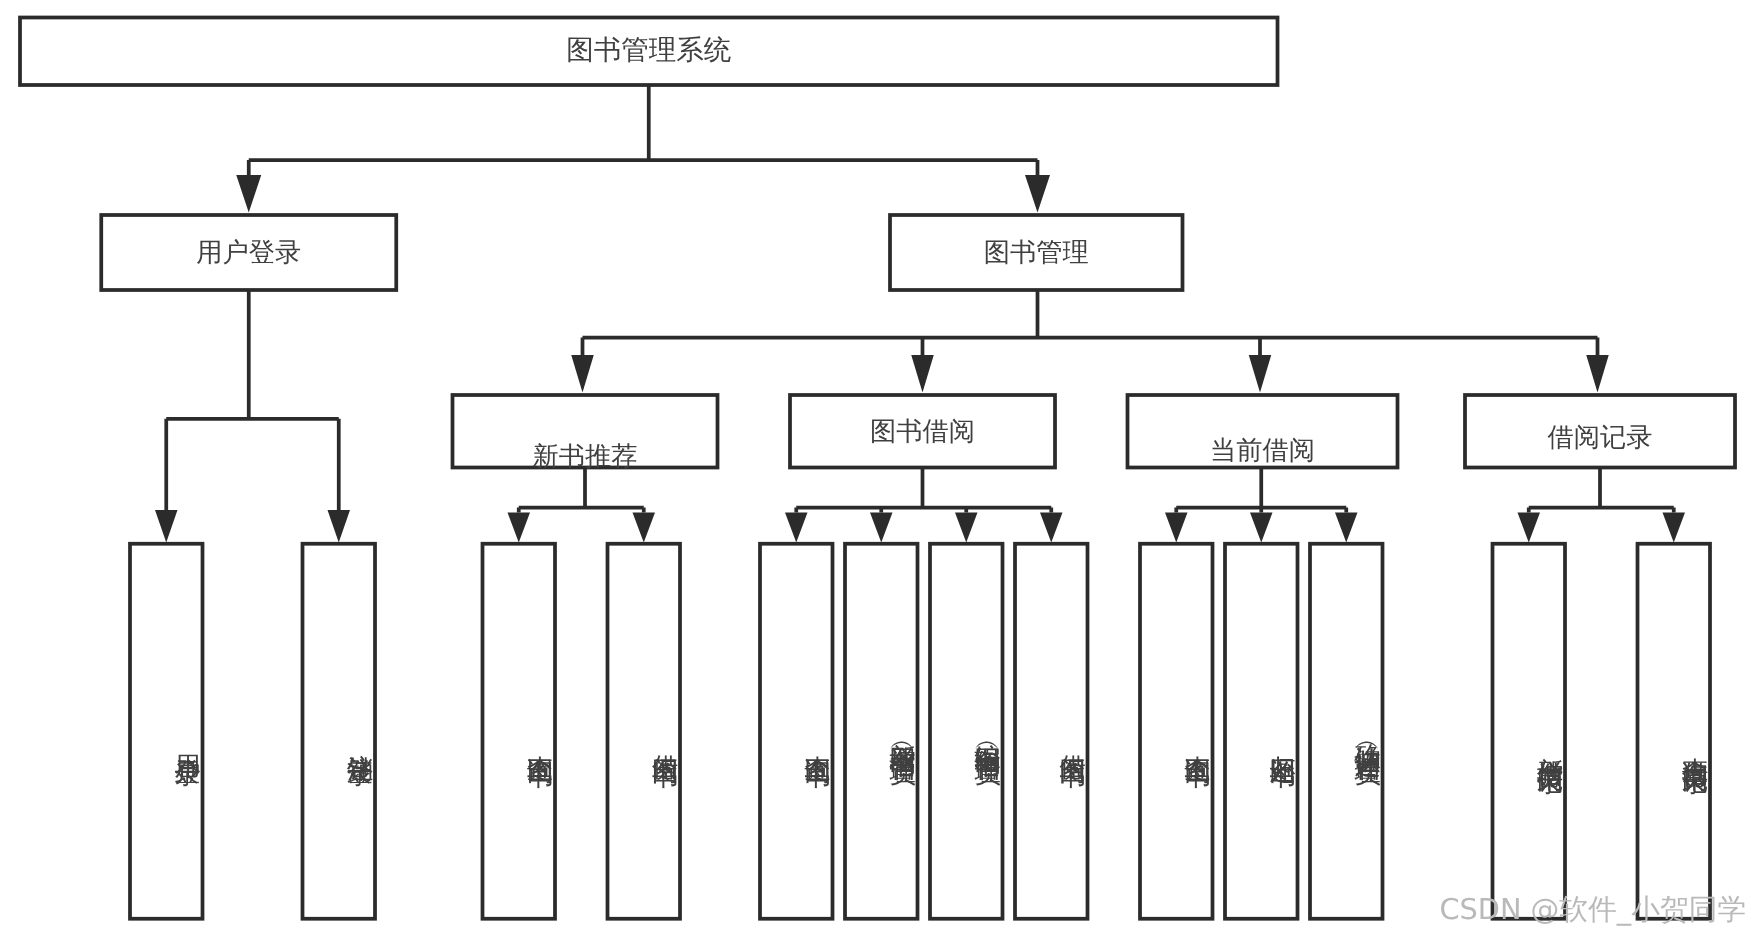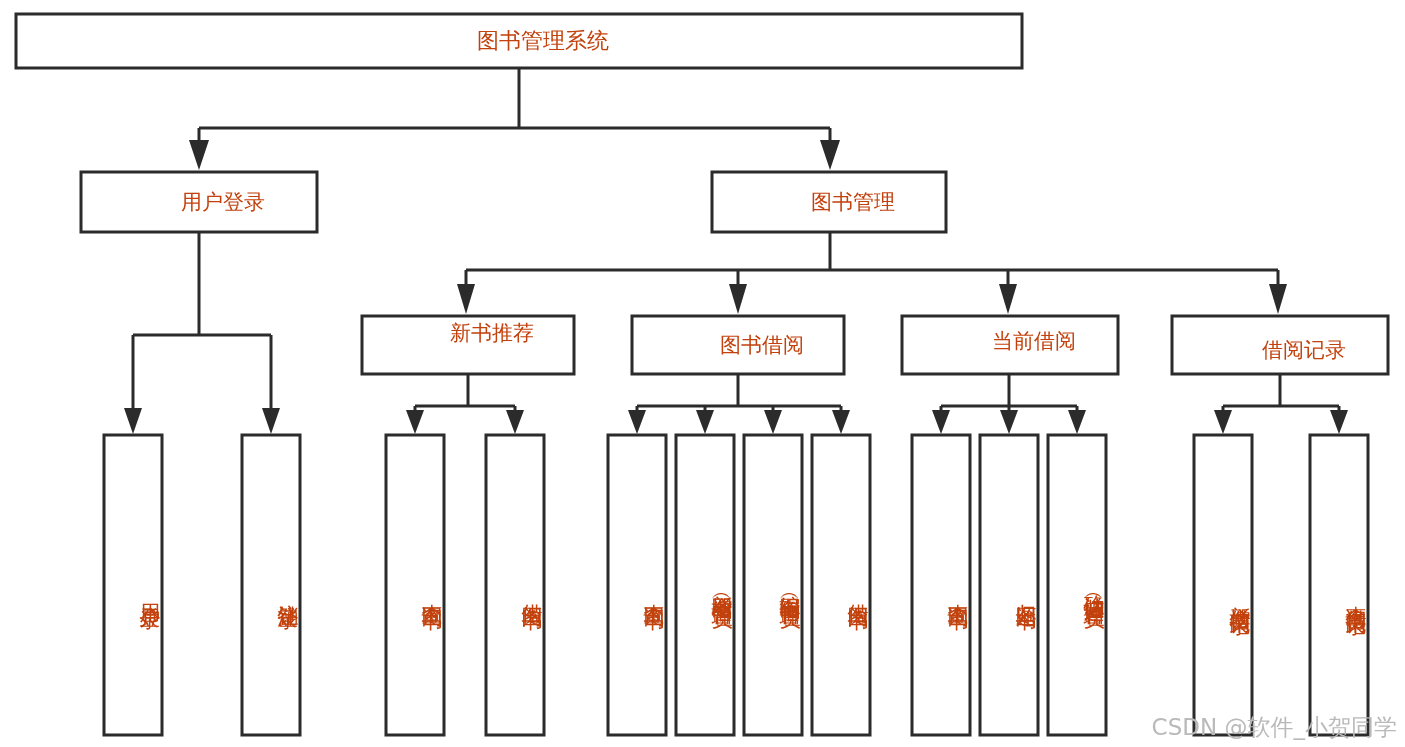--- a/index.html
+++ b/index.html
@@ -39,26 +39,25 @@
   }
   .arrow-head {
     fill: #2b2b2b;
     stroke: none;
   }
   .node-label {
     position: absolute;
     display: flex;
     align-items: center;
     justify-content: center;
-    color: #c2410c;
+    color: #404040;
     font-family: "DejaVu Sans", "Liberation Sans", sans-serif;
     text-align: center;
     pointer-events: none;
     line-height: 1.15;
-    padding-left: 24px;
   }
   .label-h {
     font-size: 21px;
   }
   .label-title {
     font-size: 22px;
   }
   .label-v {
     writing-mode: vertical-rl;
     text-orientation: upright;
@@ -188,23 +187,23 @@
     <rect class="node-box" x="1194" y="435" width="58" height="300"></rect>
     <rect class="node-box" x="1310" y="435" width="58" height="300"></rect>
 
   </svg>
 
   <div class="node-label label-title" style="left:16px; top:14px; width:1006px; height:54px;">图书管理系统</div>
 
   <div class="node-label label-h" style="left:81px; top:172px; width:236px; height:60px;">用户登录</div>
   <div class="node-label label-h" style="left:712px; top:172px; width:234px; height:60px;">图书管理</div>
 
-  <div class="node-label label-h" style="left:362px; top:304px; width:212px; height:58px;">新书推荐</div>
+  <div class="node-label label-h" style="left:362px; top:336px; width:212px; height:58px;">新书推荐</div>
   <div class="node-label label-h" style="left:632px; top:316px; width:212px; height:58px;border-radius:17px;">图书借阅</div>
-  <div class="node-label label-h" style="left:902px; top:304px; width:216px; height:74px;">当前借阅</div>
+  <div class="node-label label-h" style="left:902px; top:323px; width:216px; height:74px;">当前借阅</div>
   <div class="node-label label-h" style="left:1172px; top:316px; width:216px; height:68px;">借阅记录</div>
 
   <div class="node-label label-v" style="left:104px; top:435px; width:58px; height:300px;">用户登录</div>
   <div class="node-label label-v" style="left:242px; top:435px; width:58px; height:300px;">注销登录</div>
 
   <div class="node-label label-v" style="left:386px; top:435px; width:58px; height:300px;">查询图书</div>
   <div class="node-label label-v" style="left:486px; top:435px; width:58px; height:300px;">借阅图书</div>
 
   <div class="node-label label-v" style="left:608px; top:435px; width:58px; height:300px;">查询图书</div>
   <div class="node-label label-v" style="left:676px; top:435px; width:58px; height:300px; padding-top:4px;">新增图书（管理员）</div>

